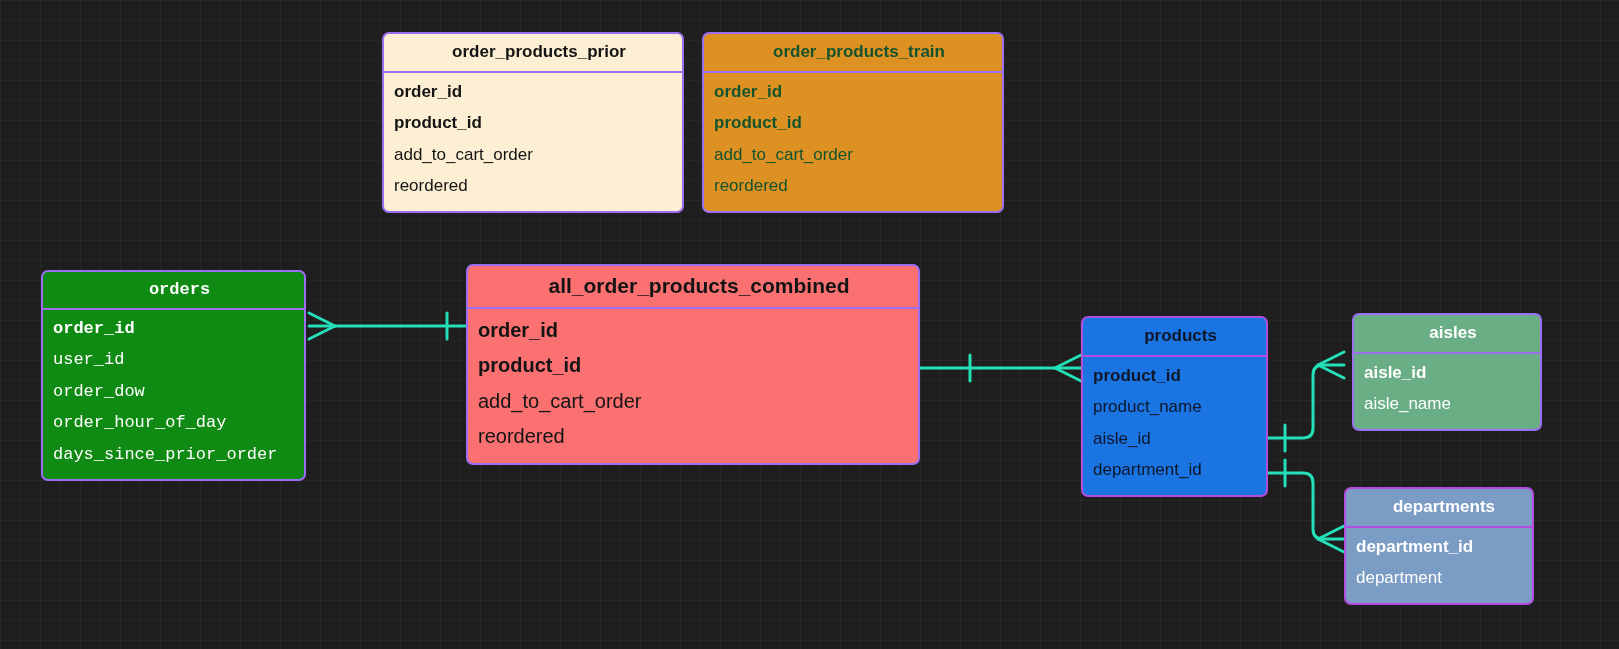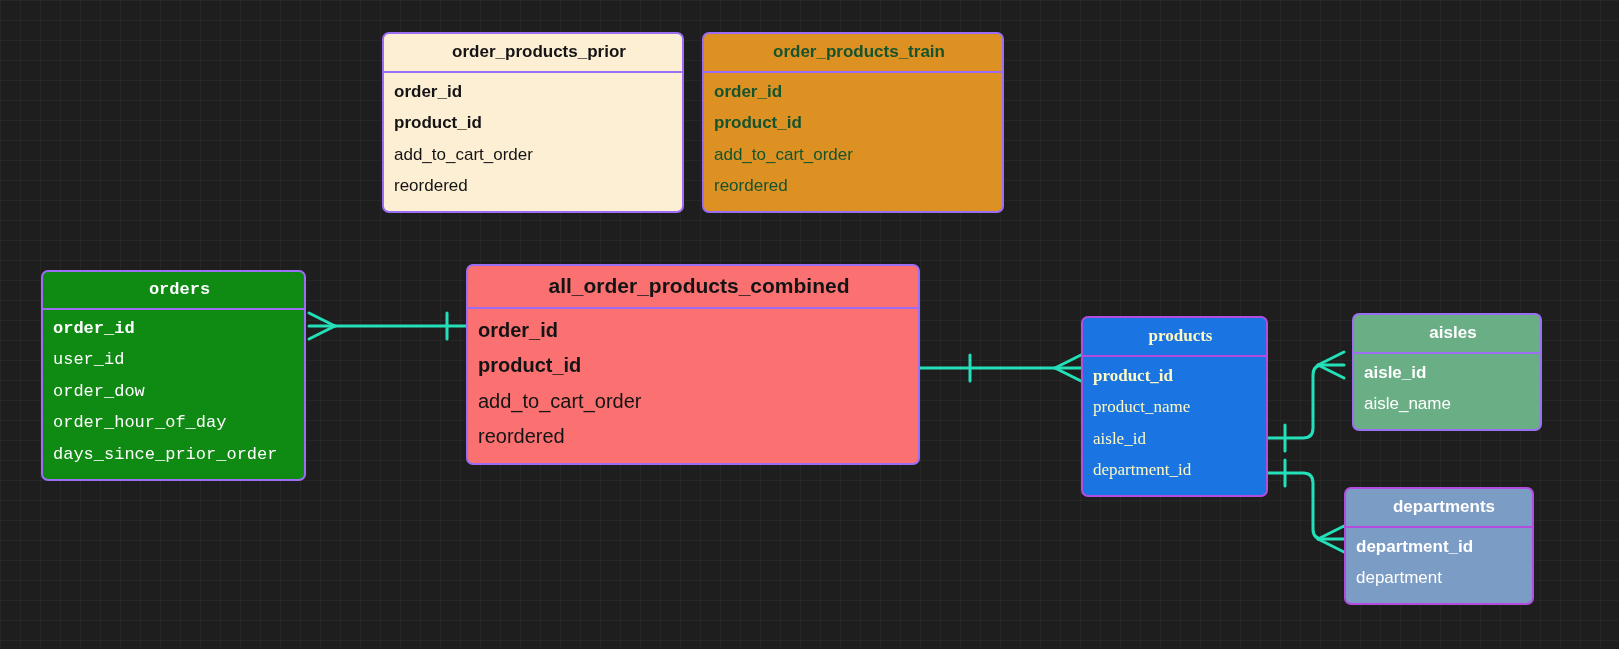--- a/index.html
+++ b/index.html
@@ -52,21 +52,21 @@
   .pal-cream { background: #fcefd4; }
   .pal-cream .entity-title, .pal-cream .field { color: #141414; }
   .pal-orange { background: #dd9122; }
   .pal-orange .entity-title, .pal-orange .field { color: #14532d; }
   .pal-green { background: #0f8a12; font-family: Liberation Mono, monospace; }
   .pal-green .entity-title, .pal-green .field { color: #ffffff; }
   .pal-red { background: #fb7070; }
   .pal-red .entity-title, .pal-red .field { color: #141414; }
   .pal-blue { background: #1a74e2; border-color: #b34de0; }
   .pal-blue .entity-title { border-bottom-color: #b34de0; }
-  .pal-blue .entity-title, .pal-blue .field { color: #fef9c3; font-family: Liberation Serif, serif; }
+  .pal-blue .entity-title, .pal-blue .field { color: #0f172a; }
   .pal-seagreen { background: #6aae85; }
   .pal-seagreen .entity-title, .pal-seagreen .field { color: #ffffff; }
   .pal-steel { background: #7b9cc4; border-color: #b34de0; }
   .pal-steel .entity-title { border-bottom-color: #b34de0; padding-left: 16px; }
   .pal-steel .entity-title, .pal-steel .field { color: #ffffff; }
 
   
   .title-big { font-size: 21px; }
 
   #links {

